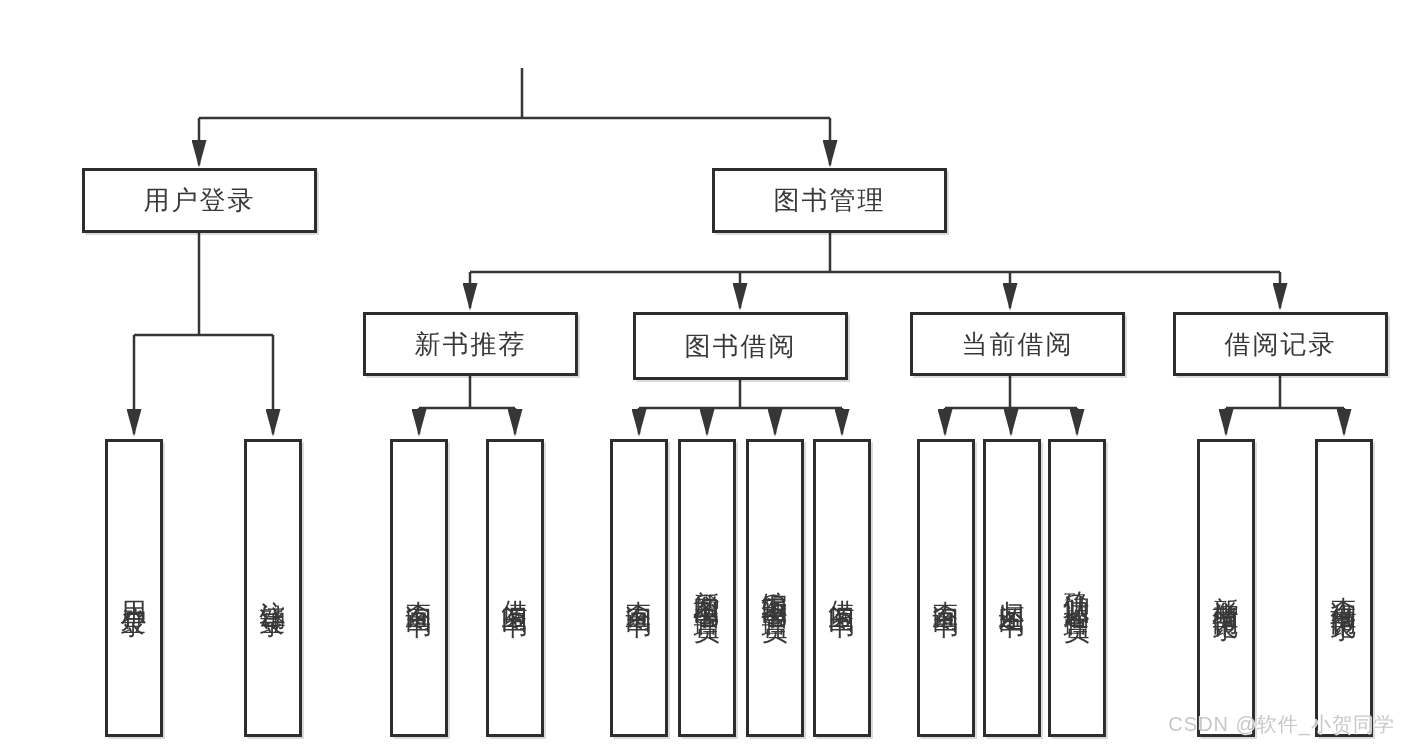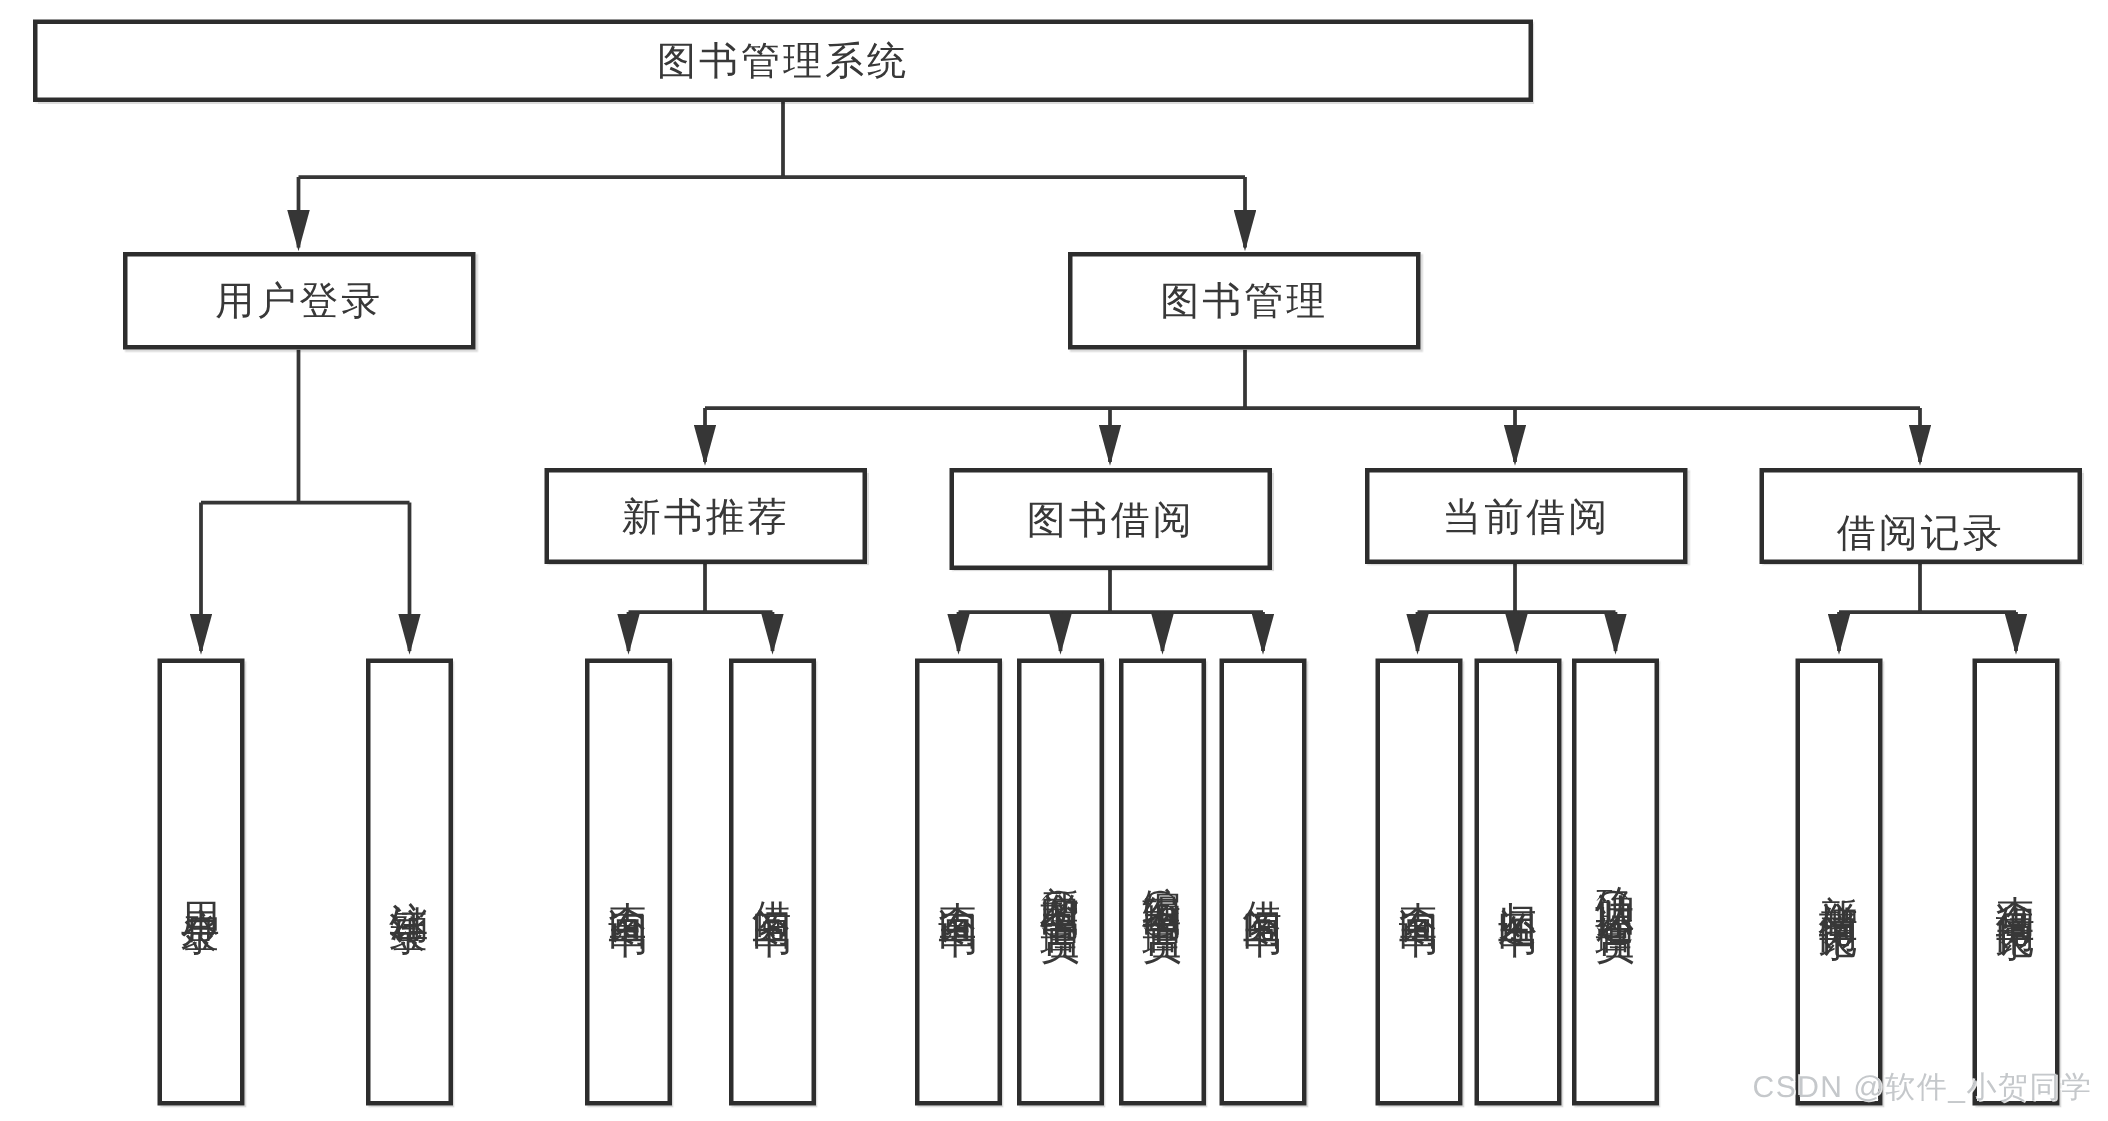--- a/index.html
+++ b/index.html
@@ -45,21 +45,21 @@
   }
   
   .pos-root            { left: 22px;  top: 13px;  width: 1000px; height: 55px; }
   
   .pos-user-login      { left: 82px;  top: 168px; width: 235px; height: 65px; }
   .pos-book-mgmt       { left: 712px; top: 168px; width: 235px; height: 65px; }
   
   .pos-new-book-rec    { left: 363px;  top: 312px; width: 215px; height: 64px; }
   .pos-book-borrow     { left: 633px;  top: 312px; width: 215px; height: 68px; }
   .pos-current-borrow  { left: 910px;  top: 312px; width: 215px; height: 64px; }
-  .pos-borrow-records  { left: 1173px; top: 312px; width: 215px; height: 64px; align-items: flex-end; }
+  .pos-borrow-records  { left: 1173px; top: 312px; width: 215px; height: 64px; }
   
   .leaf { top: 439px; width: 58px; height: 298px; }
   .pos-leaf-1  { left: 105px; }
   .pos-leaf-2  { left: 244px; }
   .pos-leaf-3  { left: 390px; }
   .pos-leaf-4  { left: 486px; }
   .pos-leaf-5  { left: 610px; }
   .pos-leaf-6  { left: 678px; }
   .pos-leaf-7  { left: 746px; }
   .pos-leaf-8  { left: 813px; }
@@ -116,23 +116,20 @@
       <path d="M775,408 V434" marker-end="url(#arw)"></path>
       <path d="M842,408 V434" marker-end="url(#arw)"></path>
       <path d="M945,408 V434" marker-end="url(#arw)"></path>
       <path d="M1011,408 V434" marker-end="url(#arw)"></path>
       <path d="M1077,408 V434" marker-end="url(#arw)"></path>
       <path d="M1226,408 V434" marker-end="url(#arw)"></path>
       <path d="M1344,408 V434" marker-end="url(#arw)"></path>
     </g>
   </svg>
 
-  <div class="box h-box pos-root">
-    <span>图书管理系统</span>
-  </div>
 
   <div class="box h-box pos-user-login">
     <span>用户登录</span>
   </div>
   <div class="box h-box pos-book-mgmt">
     <span>图书管理</span>
   </div>
 
   <div class="box h-box pos-new-book-rec">
     <span>新书推荐</span>

